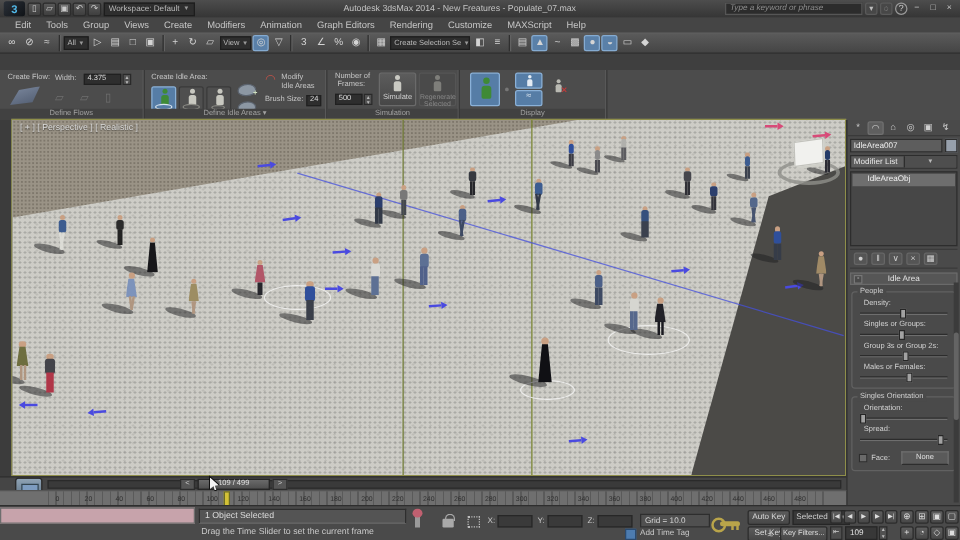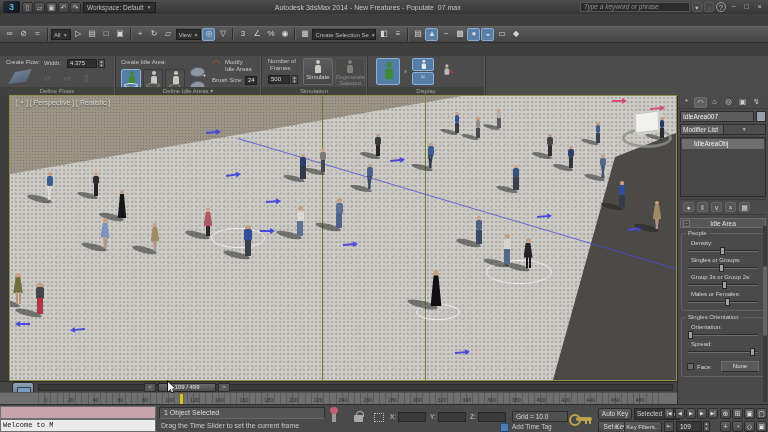--- a/index.html
+++ b/index.html
@@ -216,20 +216,34 @@
     <div class="title-text">Autodesk 3dsMax 2014 - New Freatures - Populate_07.max</div>
     <div class="search-box">Type a keyword or phrase</div>
     <div class="tb-mini">▾</div>
     <div class="tb-mini">◌</div>
     <div class="help-circle">?</div>
     <div class="win-btn">−</div>
     <div class="win-btn">□</div>
     <div class="win-btn">×</div>
   </div>
 
+  <div class="menubar" id="menubar">
+      <div class="menu-item">Edit</div>
+      <div class="menu-item">Tools</div>
+      <div class="menu-item">Group</div>
+      <div class="menu-item">Views</div>
+      <div class="menu-item">Create</div>
+      <div class="menu-item">Modifiers</div>
+      <div class="menu-item">Animation</div>
+      <div class="menu-item">Graph Editors</div>
+      <div class="menu-item">Rendering</div>
+      <div class="menu-item">Customize</div>
+      <div class="menu-item">MAXScript</div>
+      <div class="menu-item">Help</div>
+    </div>
 
   <div class="toolbar" id="main-toolbar">
       <div class="tb-icon">∞</div>
       <div class="tb-icon">⊘</div>
       <div class="tb-icon">≈</div>
       <div class="tb-sep"></div>
       <div class="tb-dd">All<span class="dd-caret">▼</span></div>
       <div class="tb-icon">▷</div>
       <div class="tb-icon">▤</div>
       <div class="tb-icon">□</div>
@@ -742,21 +756,20 @@
     <div class="frame-marker" id="frame-marker" style="left: 178.887px;"></div>
   </div>
 
   <div class="cursor">
       <div class="c1"></div>
       <div class="c2"></div>
     </div>
 
   <div class="statusbar">
     <div class="listener-pink"></div>
-    <div class="listener-white">Welcome to M</div>
     <div class="sel-box">1 Object Selected</div>
     <div class="prompt">Drag the Time Slider to set the current frame</div>
     <div class="pin-icon"></div>
     <div class="lock-icon"></div>
     <div class="dotwin-icon"></div>
     <div class="coord-lbl" style="left:390px;">X:</div>
     <div class="coord-field" style="left:398px;"></div>
     <div class="coord-lbl" style="left:430px;">Y:</div>
     <div class="coord-field" style="left:438px;"></div>
     <div class="coord-lbl" style="left:470px;">Z:</div>

